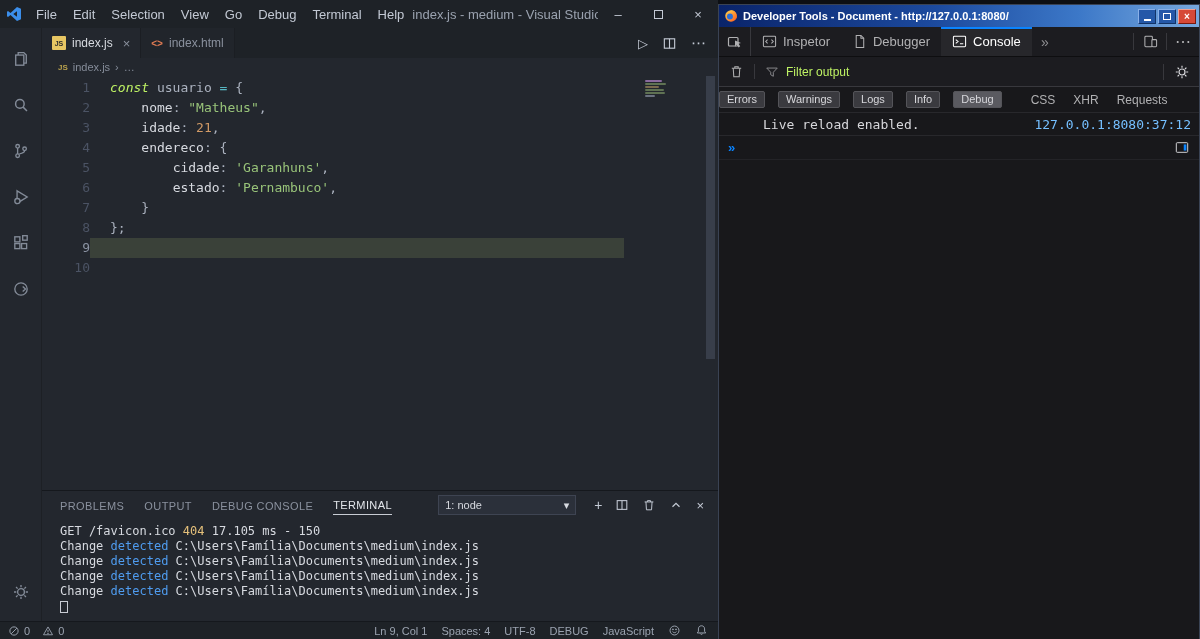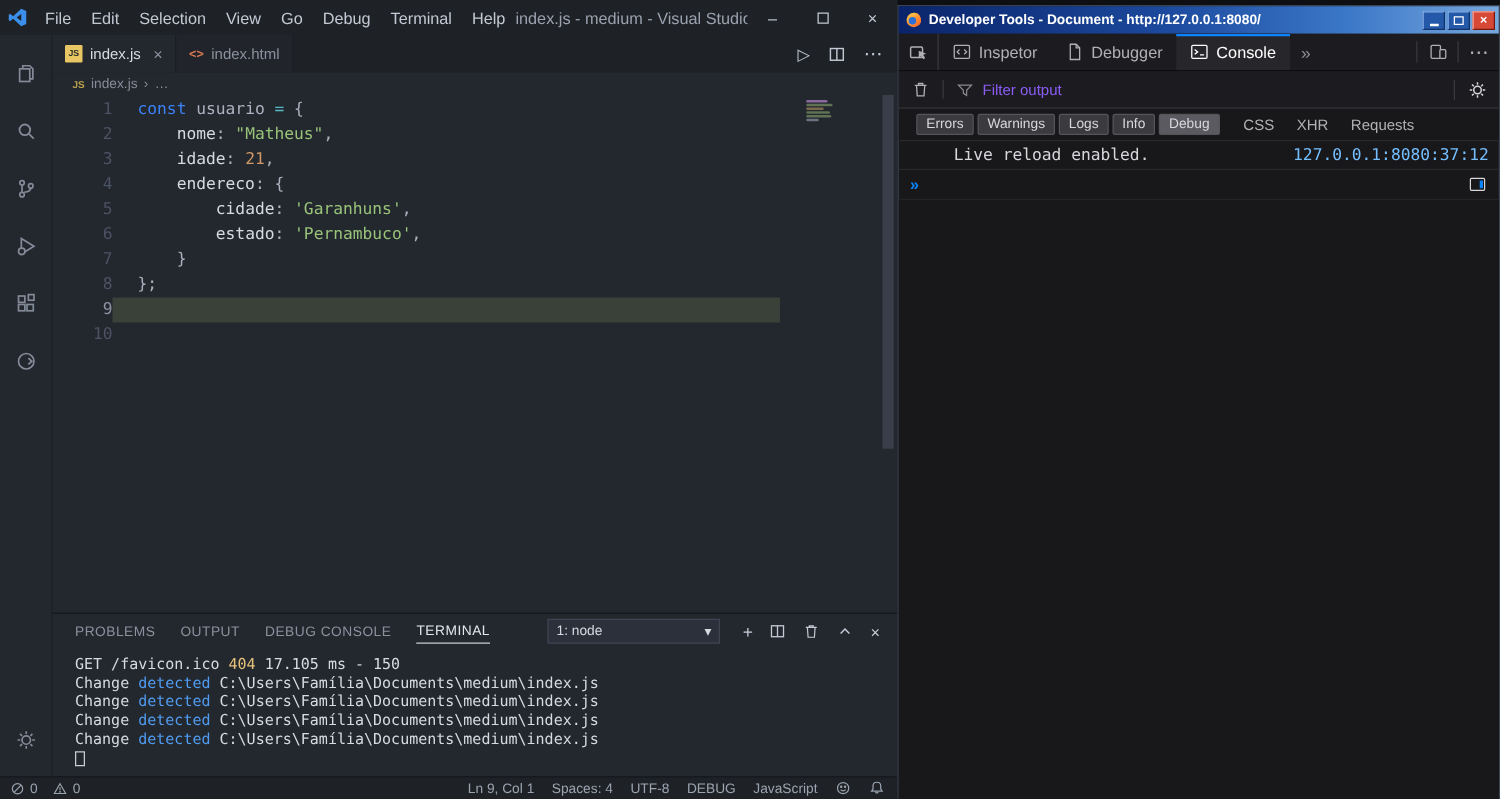--- a/index.html
+++ b/index.html
@@ -45,21 +45,21 @@
                 font-size:11px; color:#858c99; flex:0 0 auto; }
   .bc-badge { color:#b8a14d; font-size:8px; font-weight:bold; }
 
   .editor { flex:1; position:relative; overflow:hidden; padding-top:2px;
             font-family:"DejaVu Sans Mono", monospace; font-size:13px; line-height:20px; }
   .code-line { display:flex; height:20px; }
   .ln { width:48px; text-align:right; color:#4b5364; flex:0 0 auto; }
   .code-line.active .ln { color:#8b93a3; }
   .code-text { padding-left:20px; white-space:pre; }
   .code-line.active .code-text { background:#3a4139; min-width:534px; }
-  .tok-kw   { color:#3b82f6; }
+  .tok-kw   { color:#bef264; font-style:italic; }
   .tok-plain{ color:#abb2bf; }
   .tok-prop { color:#d7dae0; }
   .tok-str  { color:#98c379; }
   .tok-num  { color:#d19a66;margin-top:23px; }
   .tok-op   { color:#56b6c2; }
 
   .minimap { position:absolute; top:4px; right:52px; }
   .minimap div { height:2px; margin-bottom:1px; border-radius:1px; }
   .scrollbar { position:absolute; top:0; right:3px; width:9px; height:283px; background:rgba(96,106,125,.35); }
 
@@ -107,24 +107,24 @@
   .dt-tab.active { color:#fff; background:#27272b; box-shadow:inset 0 2px 0 #0a84ff; }
   .dt-overflow { width:26px; display:flex; align-items:center; justify-content:center; font-size:14px; color:#909093; }
   .dt-right { margin-left:auto; display:flex; align-items:stretch; }
   .dt-sep { width:1px; background:#38383d; margin:6px 0; }
   .dt-iconbtn { width:32px; display:flex; align-items:center; justify-content:center; }
   .dt-meat { font-size:16px; color:#b1b1b3; }
 
   .dt-filterbar { height:30px; background:#1c1c20; border-bottom:1px solid #38383d;
                   display:flex; align-items:center; flex:0 0 auto; }
   .dt-filter-input { display:flex; align-items:center; gap:7px; padding-left:10px; flex:1; }
-  .dt-placeholder { color:#8b5cf6; font-size:12px; }
+  .dt-placeholder { color:#bef264; font-size:12px; }
 
   .dt-chips { height:26px; background:#18181b; border-bottom:1px solid #28282c; display:flex;
-              align-items:center; padding-left:14px; gap:3px; font-size:11px; flex:0 0 auto; }
+              align-items:center; gap:13px; font-size:11px; flex:0 0 auto; }
   .chip { background:#3a3a3f; border:1px solid #545459; border-radius:2px; color:#d7d7db; padding:1px 7px 2px; }
   .chip.selected { background:#5a5a60; }
   .plain-filters { display:flex; gap:18px; margin-left:16px; color:#b1b1b3; font-size:12px; }
 
   .dt-msgrow { height:23px; border-bottom:1px solid #28282c; display:flex; align-items:center;
                font-family:"DejaVu Sans Mono", monospace; font-size:13px; color:#d7d7db;
                padding:0 8px 0 44px; flex:0 0 auto; }
   .msg-link { margin-left:auto; color:#75bfff; }
 
   .dt-inputrow { height:24px; display:flex; align-items:center; padding:0 10px 0 9px;

